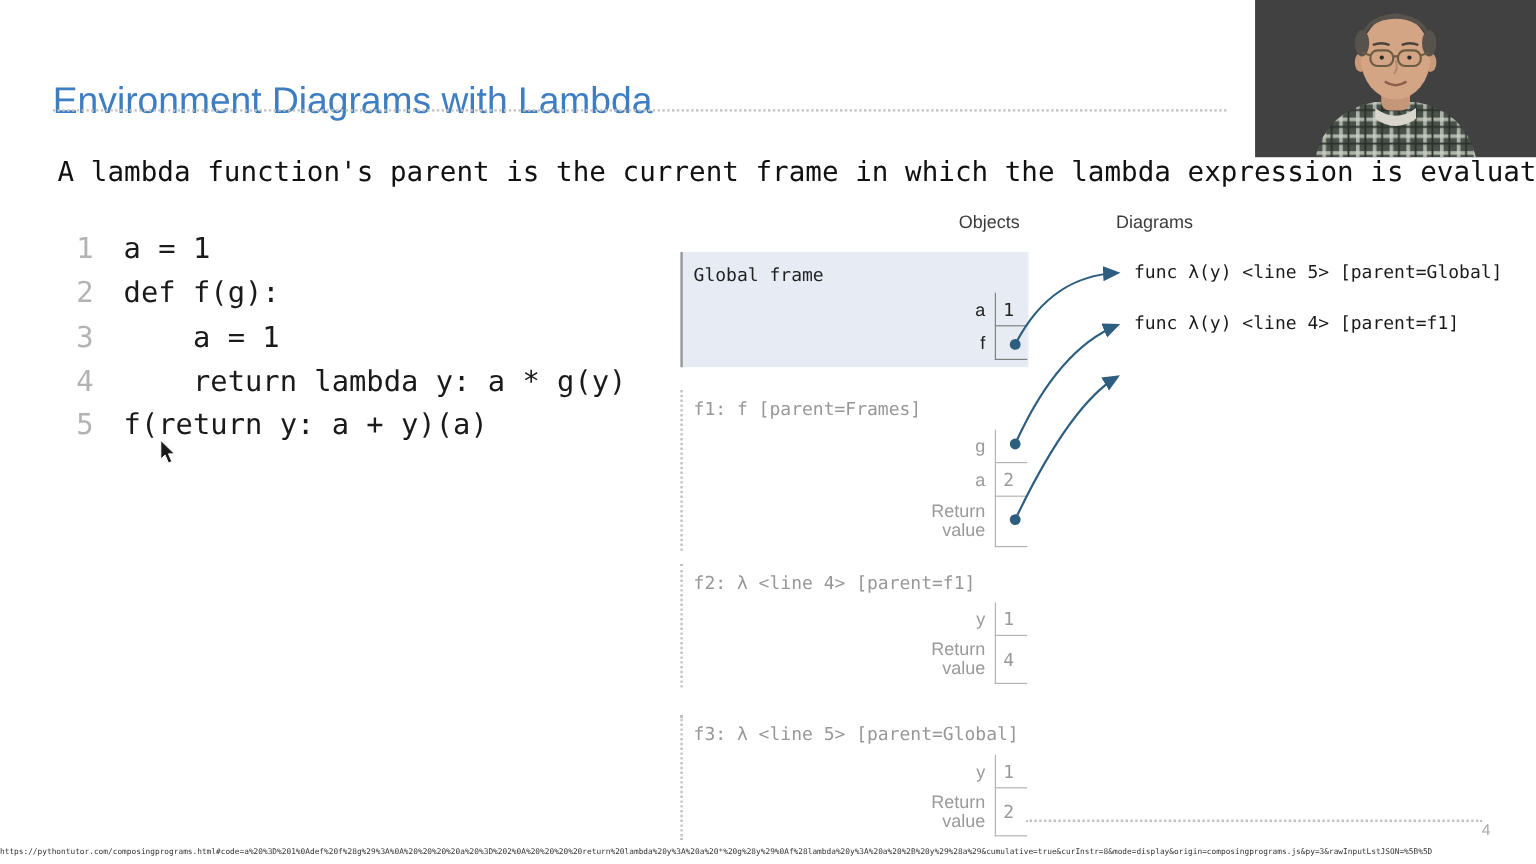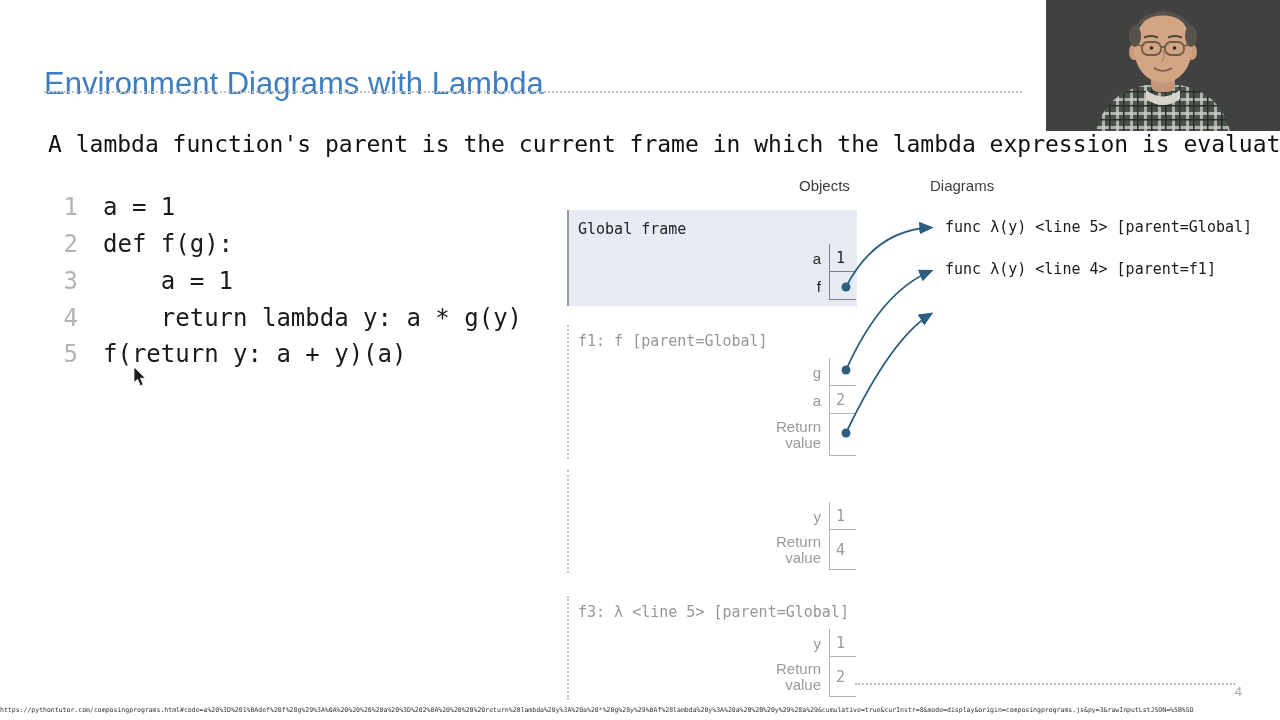--- a/index.html
+++ b/index.html
@@ -195,38 +195,39 @@
         <span class="var-cell cell-h28">1</span>
       </div>
       <div class="var-row">
         <span class="var-name">f</span>
         <span class="var-cell cell-h28"></span>
       </div>
     </div>
   </div>
 
   <div class="frame frame-faded" id="frame-f1">
-    <div class="frame-label">f1: f [parent=Global]</div>
+    <div class="frame-label">f1: f [parent=Frames]</div>
     <div class="vars">
       <div class="var-row">
         <span class="var-name">g</span>
         <span class="var-cell cell-h28"></span>
       </div>
       <div class="var-row">
         <span class="var-name">a</span>
         <span class="var-cell cell-h28">2</span>
       </div>
       <div class="var-row">
         <span class="var-name wrap">Return value</span>
         <span class="var-cell cell-h42"></span>
       </div>
     </div>
   </div>
 
   <div class="frame frame-faded" id="frame-f2">
+    <div class="frame-label">f2: λ &lt;line 4&gt; [parent=f1]</div>
     <div class="vars">
       <div class="var-row">
         <span class="var-name">y</span>
         <span class="var-cell cell-h28">1</span>
       </div>
       <div class="var-row">
         <span class="var-name wrap">Return value</span>
         <span class="var-cell cell-h40">4</span>
       </div>
     </div>

